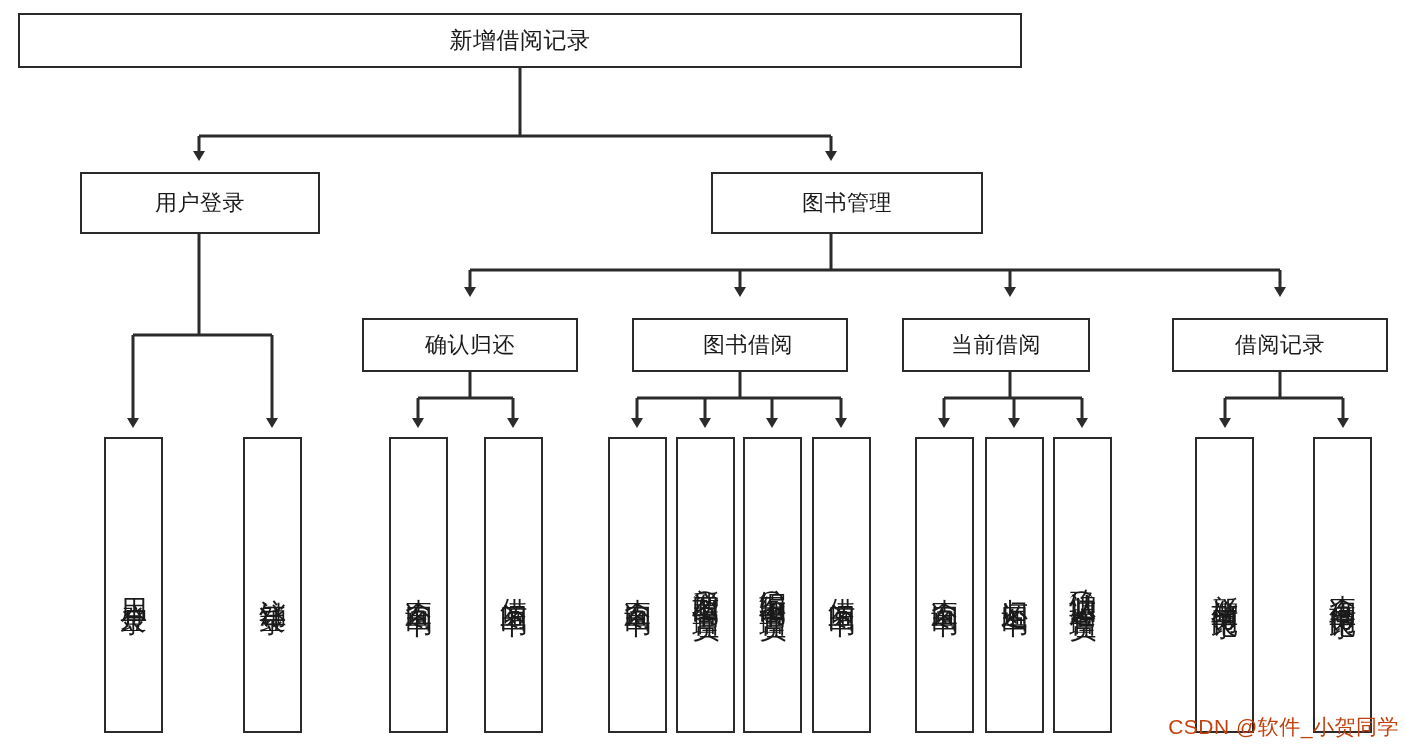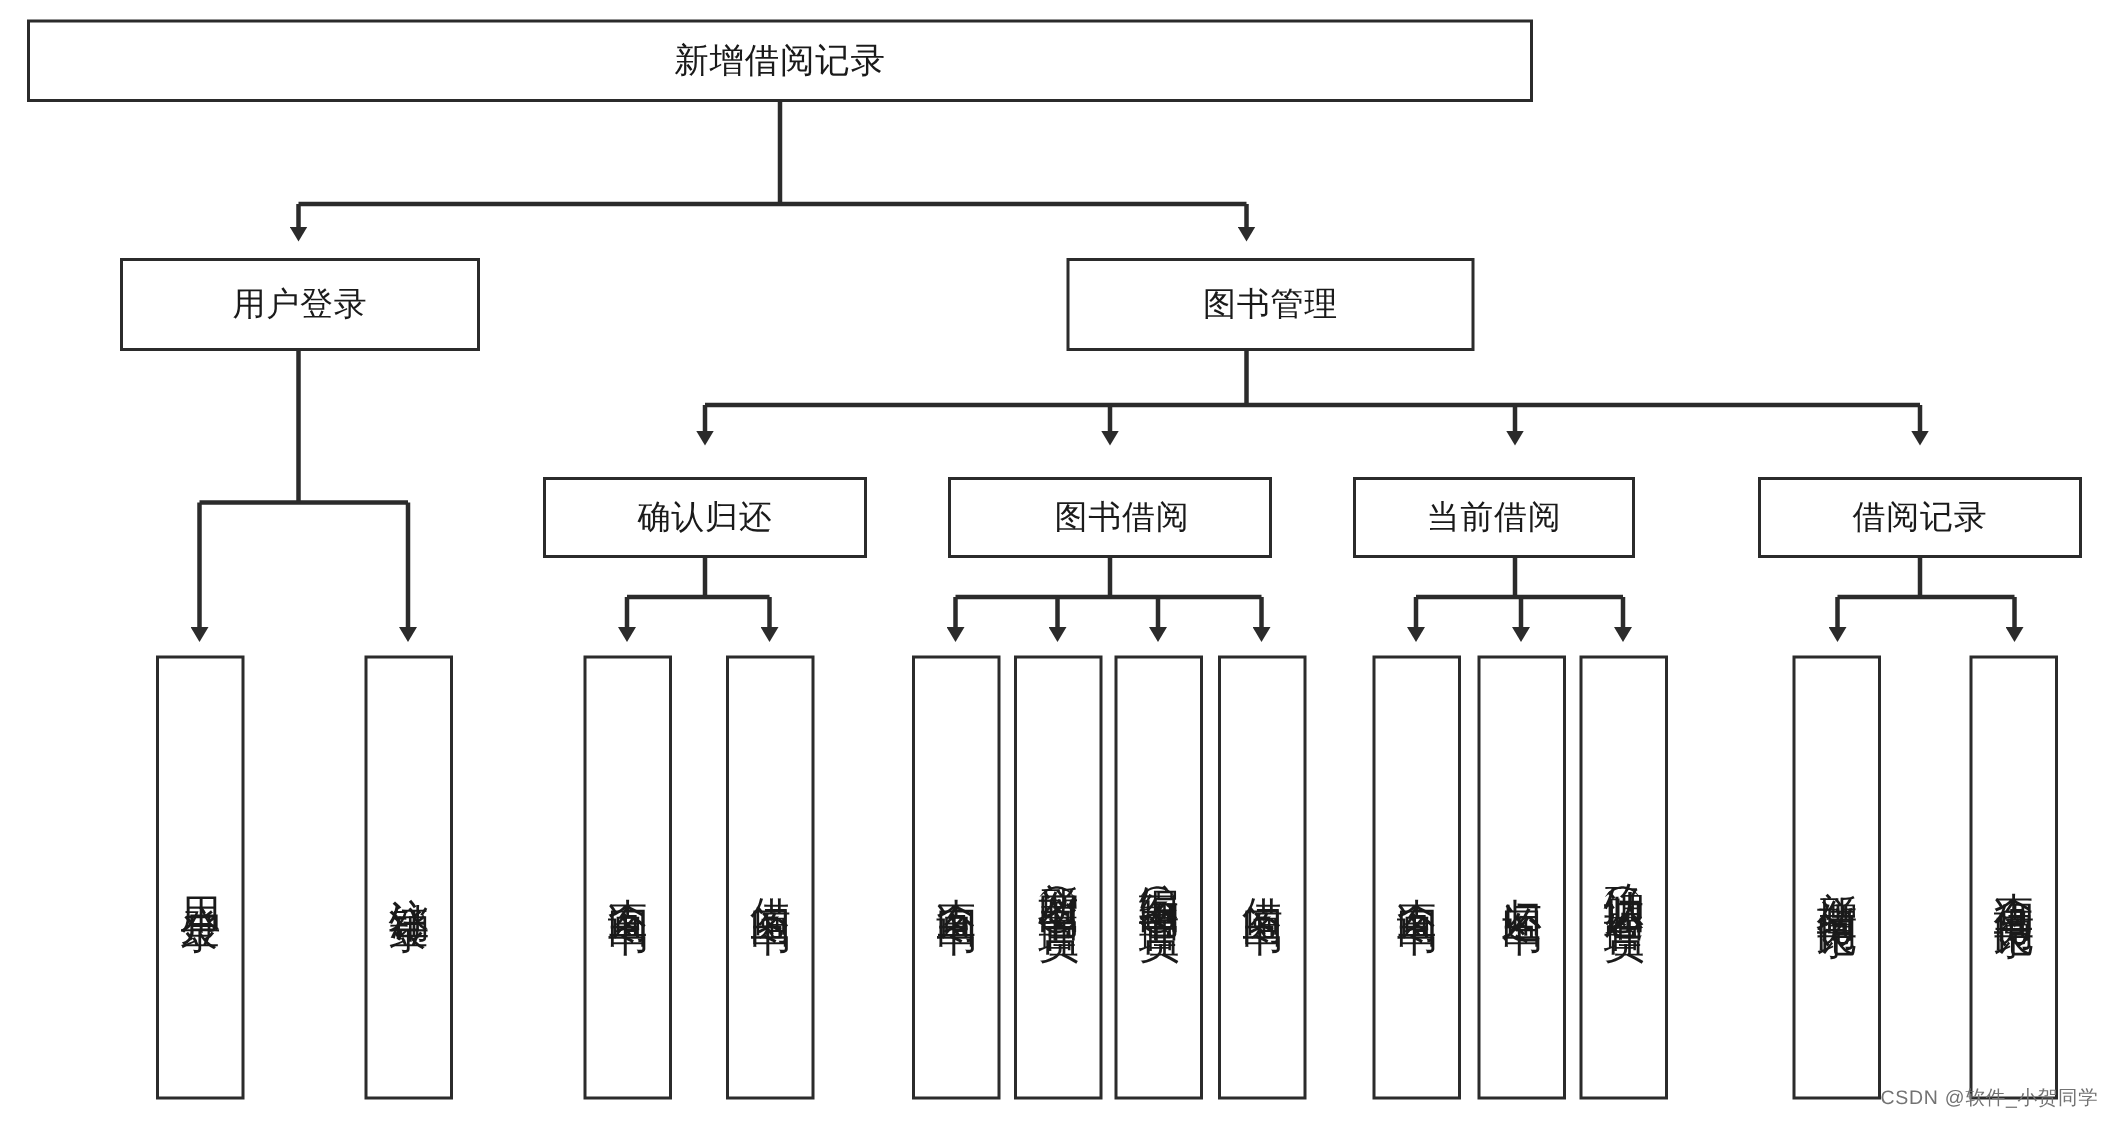--- a/index.html
+++ b/index.html
@@ -56,22 +56,22 @@
     text-orientation: upright;
     font-size: 27px;
     line-height: 1.05;
     letter-spacing: 4px;
     max-height: 270px;
   }
   .watermark {
     position: absolute;
     right: 6px;
     bottom: 6px;
-    font-size: 13px;
-    color: #737373;
+    font-size: 21px;
+    color: #c2410c;
     letter-spacing: 0.5px;
     white-space: nowrap;
     user-select: none;
   }
 </style>
 </head>
 <body>
 
 <div id="canvas">
 

